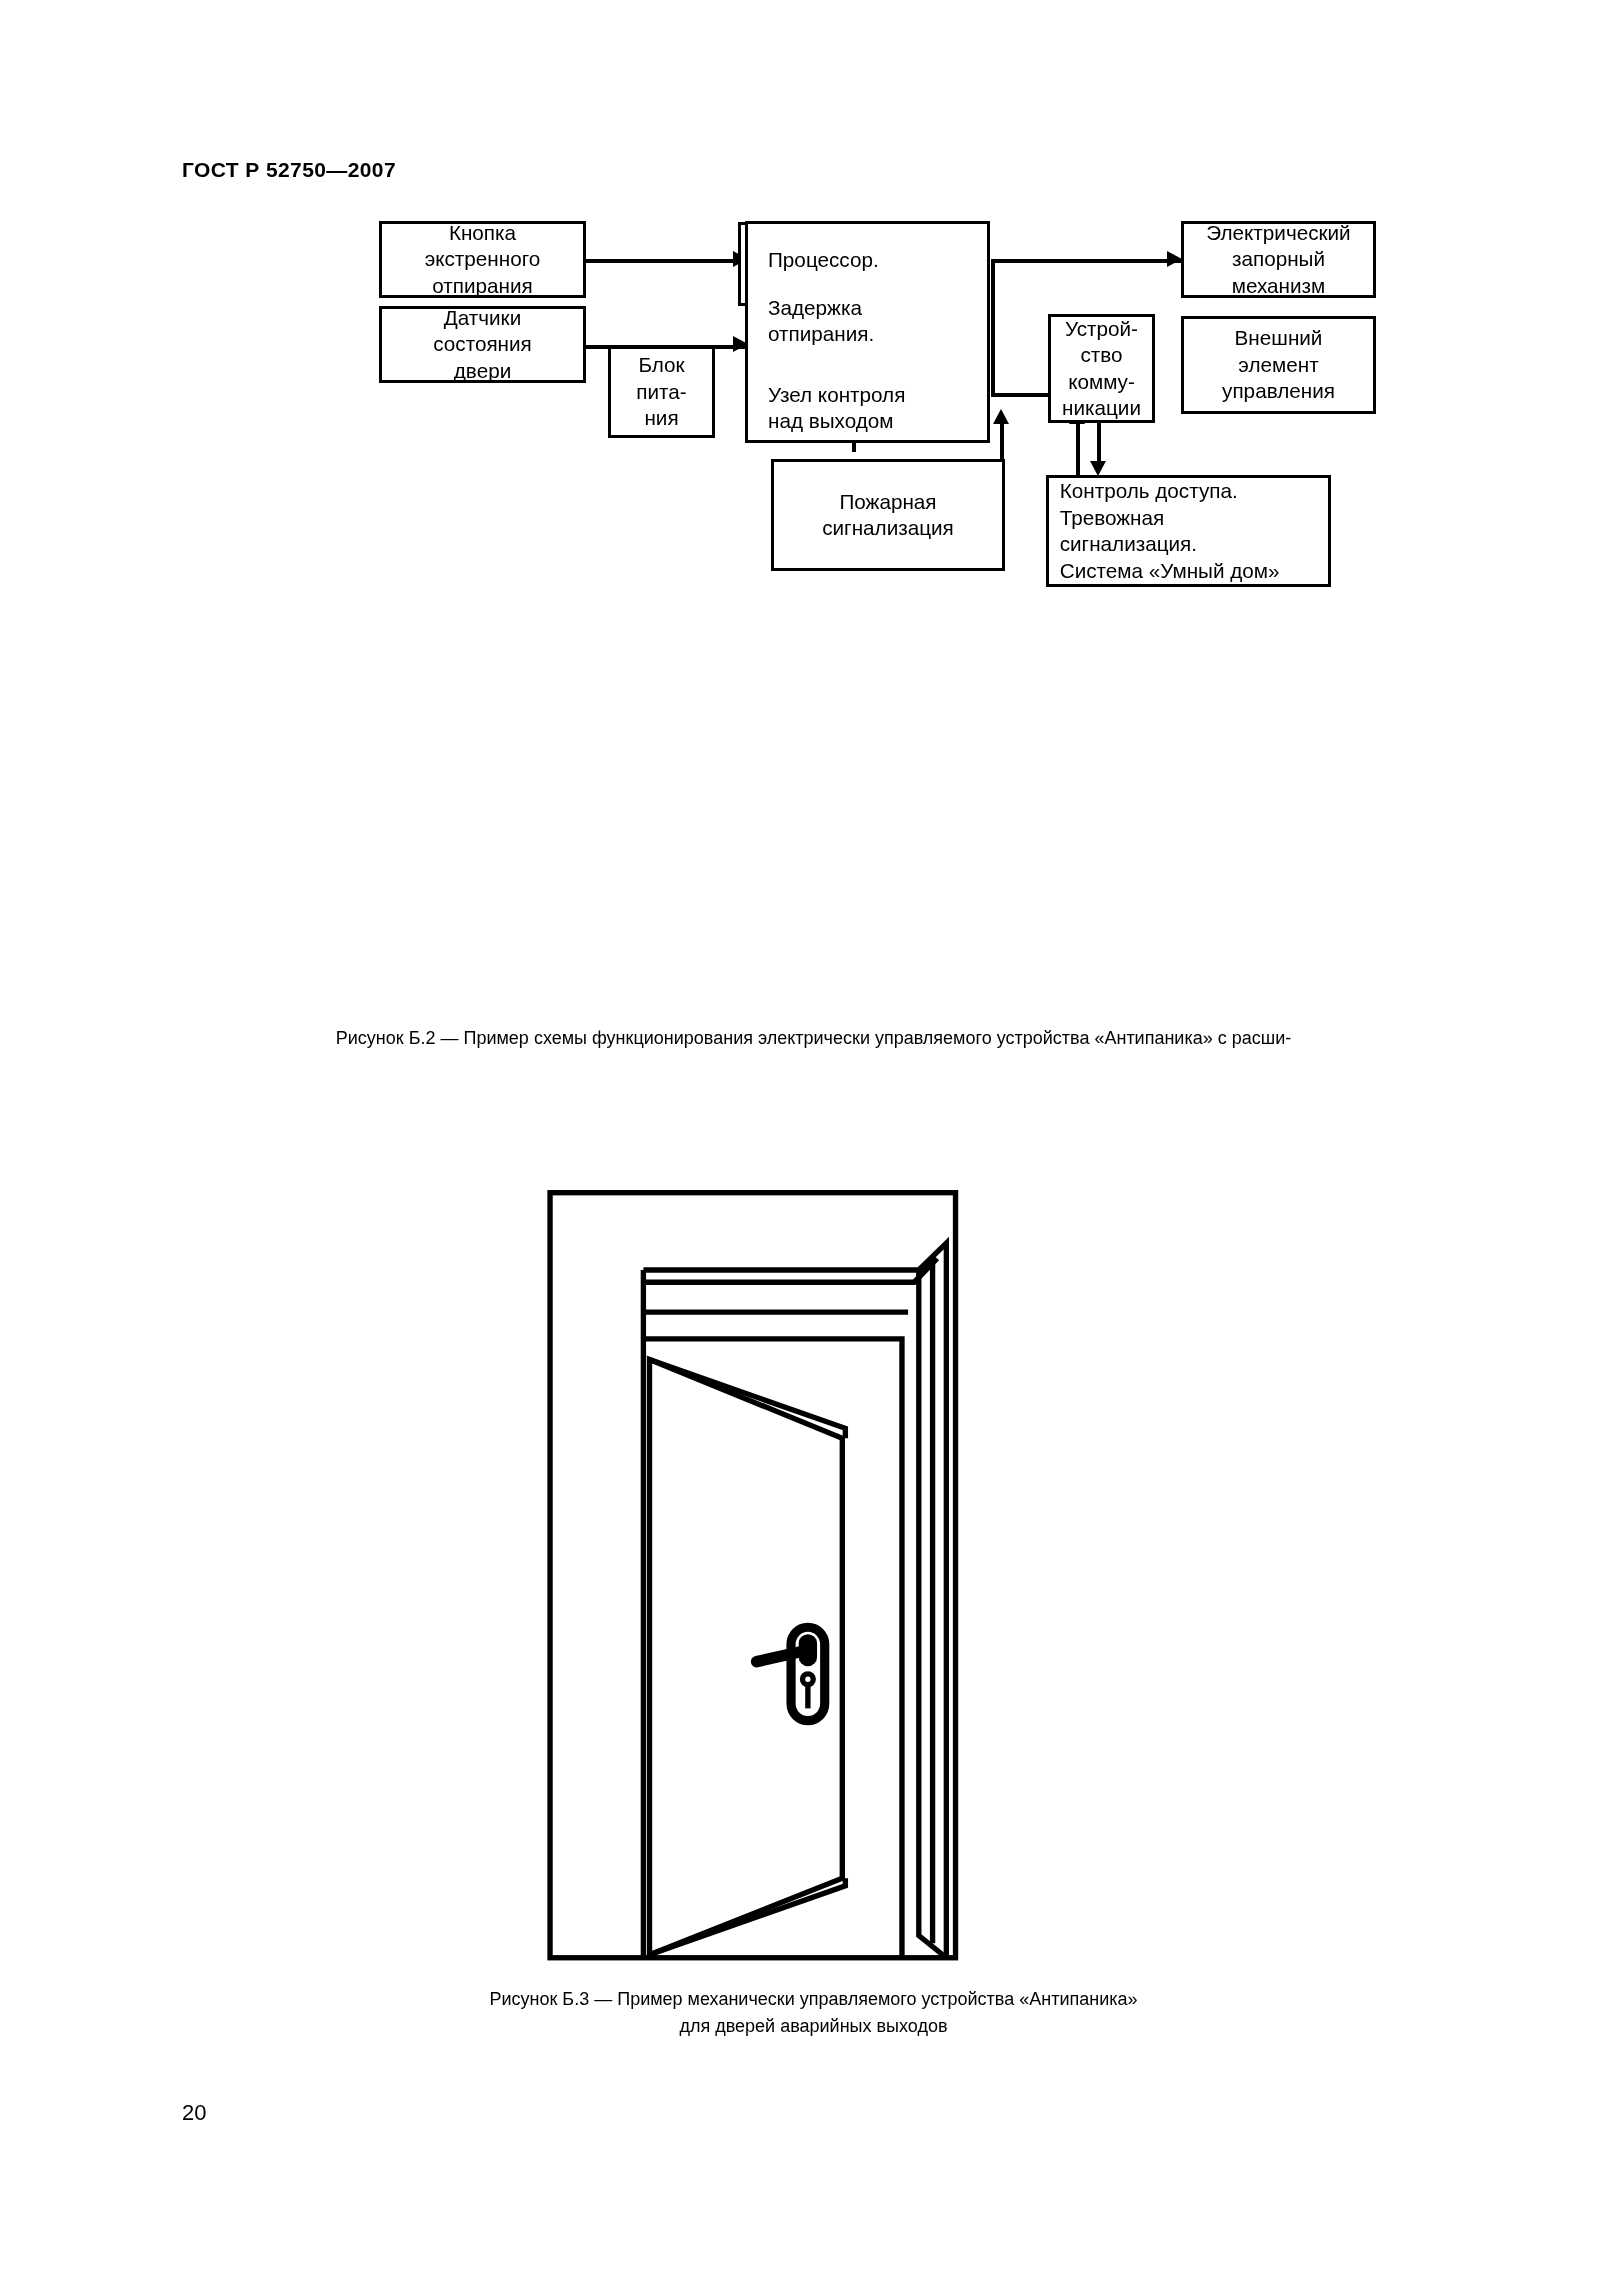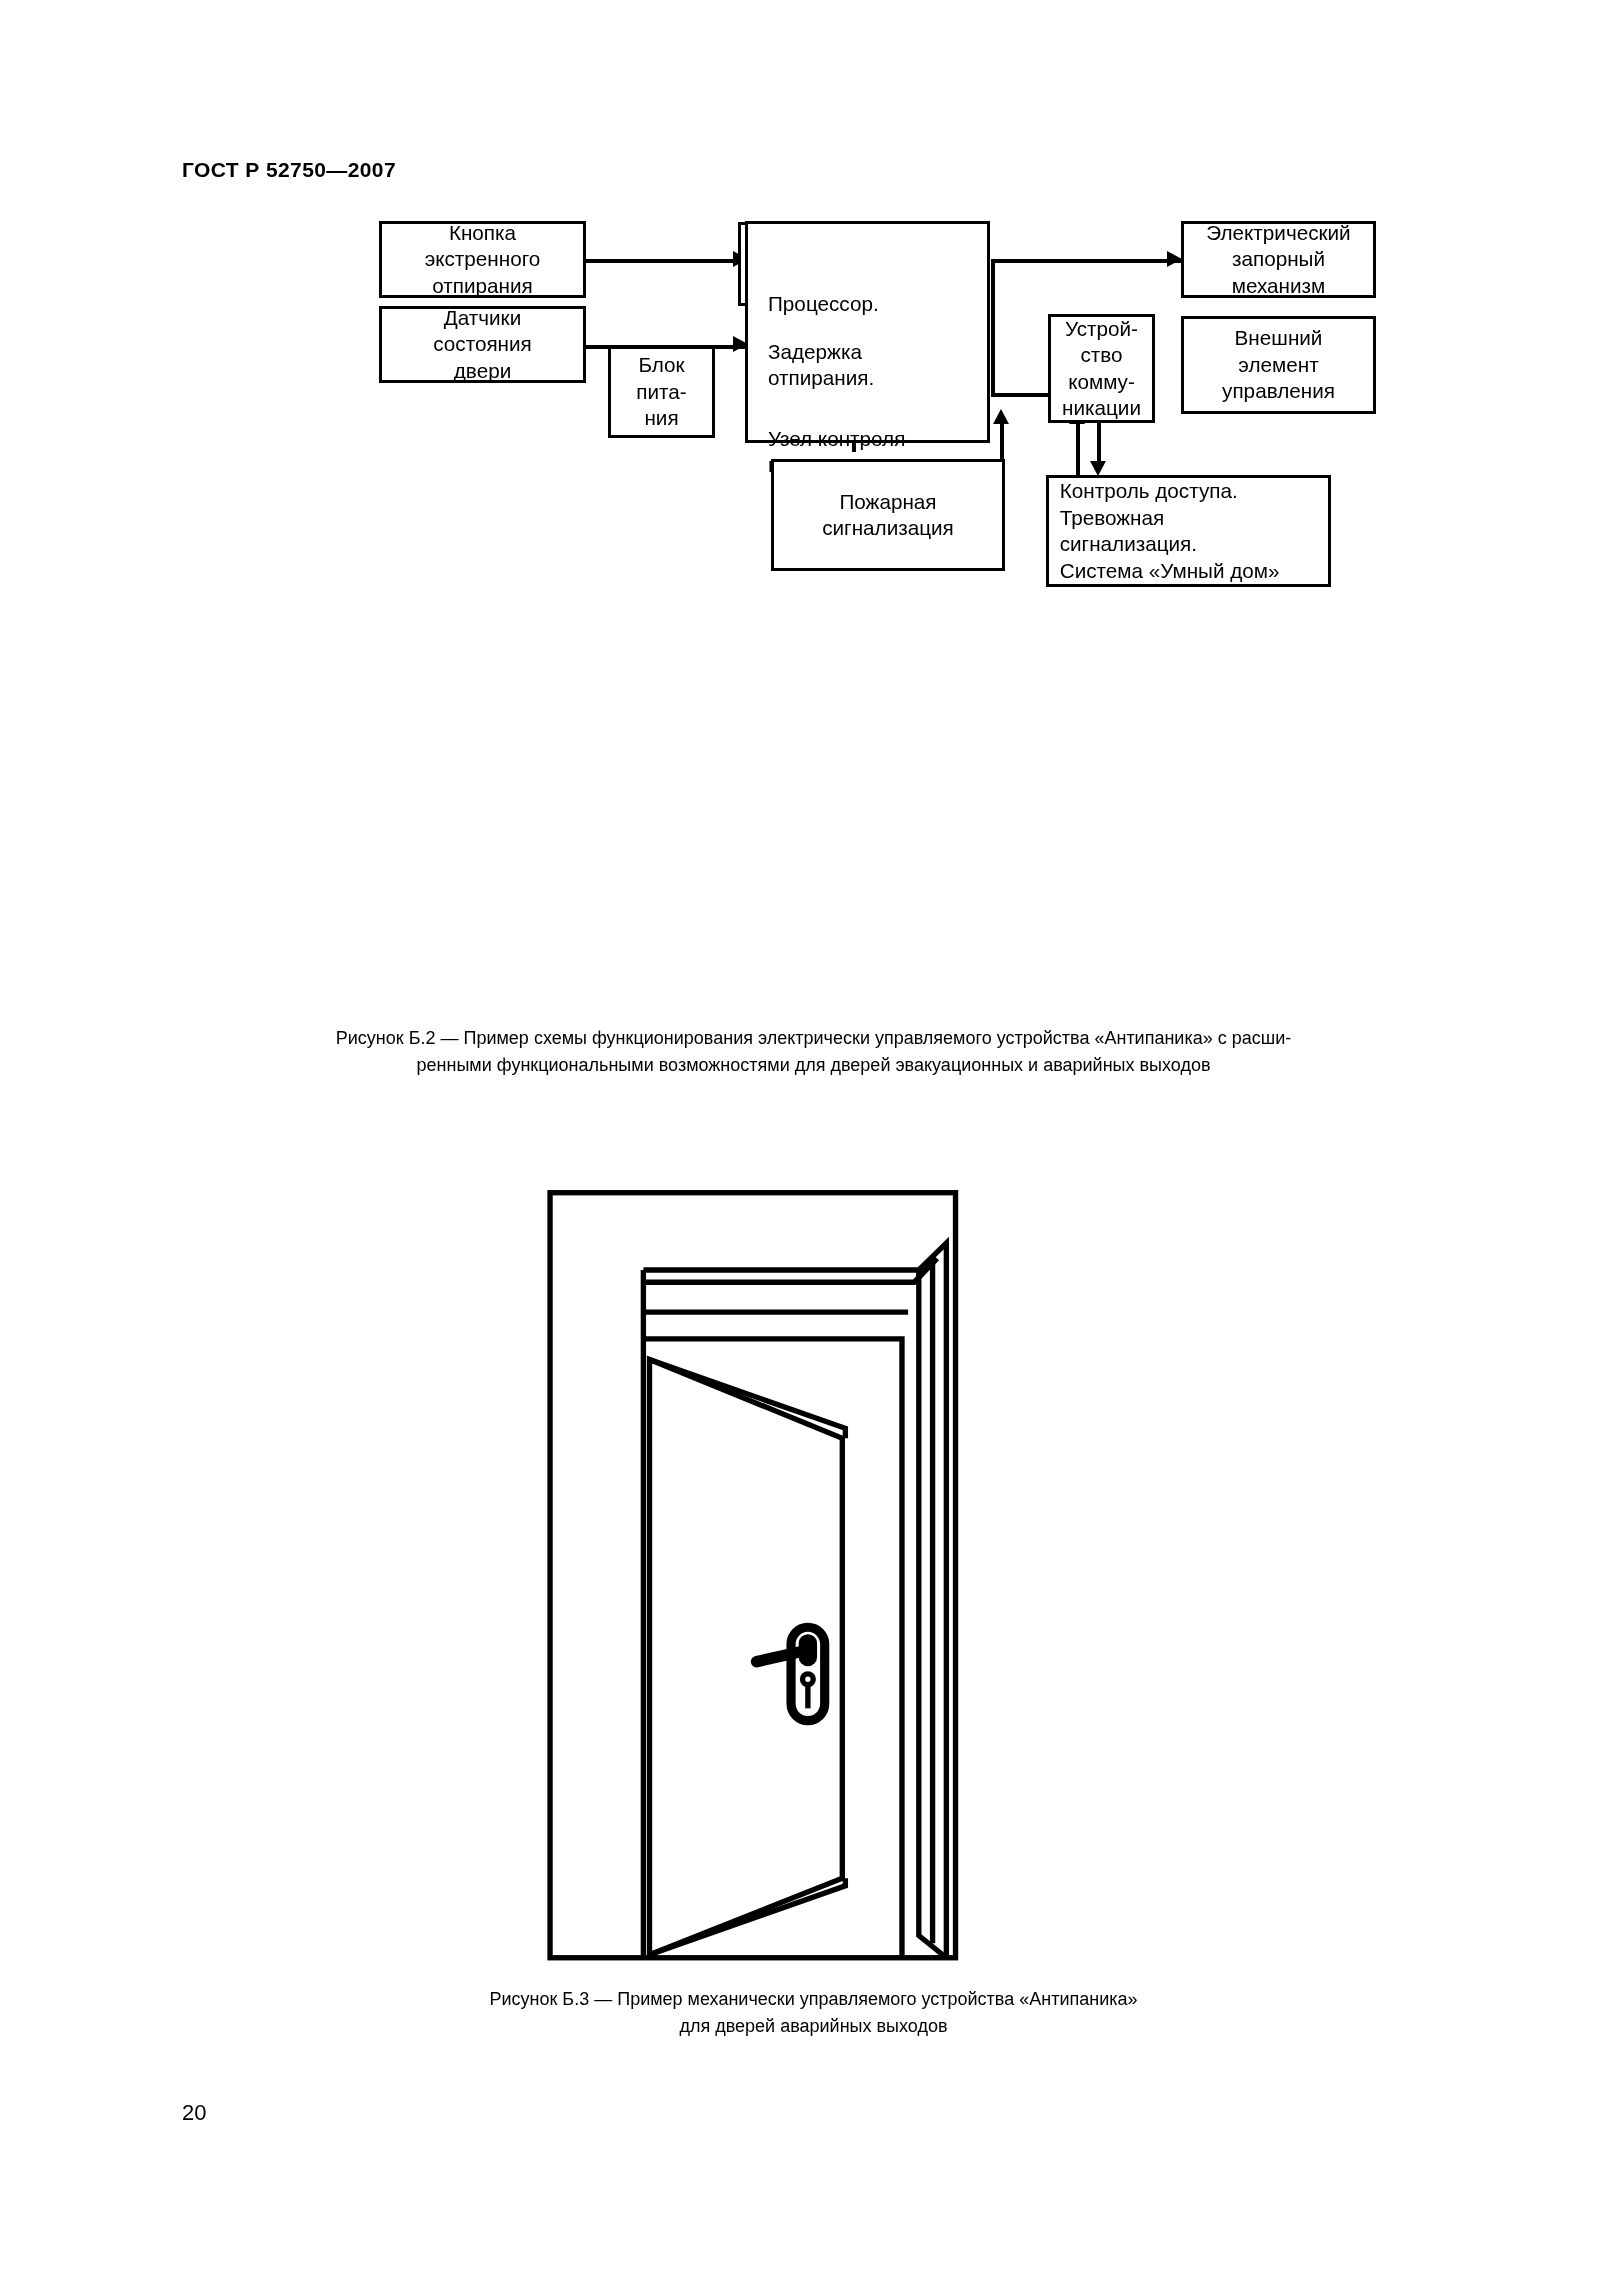--- a/index.html
+++ b/index.html
@@ -122,21 +122,21 @@
 двери</span>
     </div>
 
     <div class="nbox" style="left:608px; top:139px; width:107px; height:92px;">
       <span class="txt">Блок
 пита-
 ния</span>
     </div>
 
     <div class="nbox lefttext" style="left:745px; top:13.8px; width:245px; height:222px; display:block; position:absolute;">
-      <div style="padding:23px 0 0 20px;margin-top:44px;">
+      <div style="padding:23px 0 0 20px;">
         <div style="white-space:pre-line;">Процессор.</div>
         <div style="white-space:pre-line; margin-top:21.4px;">Задержка
 отпирания.</div>
         <div style="white-space:pre-line; margin-top:34px;">Узел контроля
 над выходом</div>
       </div>
     </div>
 
     <div class="nbox" style="left:1048px; top:107px; width:107px; height:109px;">
       <span class="txt">Устрой-
@@ -166,21 +166,20 @@
       <span class="txt" style="padding-left:10.7px;">Контроль доступа.
 Тревожная
 сигнализация.
 Система «Умный дом»</span>
     </div>
 
   </div>
 
   <div id="cap-b2" class="caption">
     <span class="l1">Рисунок Б.2 — Пример схемы функционирования электрически управляемого устройства «Антипаника» с расши-</span>
-    <span class="l2">ренными функциональными возможностями для дверей эвакуационных и аварийных выходов</span>
   </div>
 
   <div id="fig-b3">
     <svg viewBox="0 0 760 1030" xmlns="http://www.w3.org/2000/svg">
       <g fill="none" stroke="#000000" stroke-width="7" stroke-linejoin="miter" stroke-linecap="butt">
 
         <rect x="18" y="14" width="530" height="1000"></rect>
 
         <path d="M 140 115 L 500 115 L 536 80 L 536 1014"></path>
         <path d="M 140 115 L 140 1014"></path>

